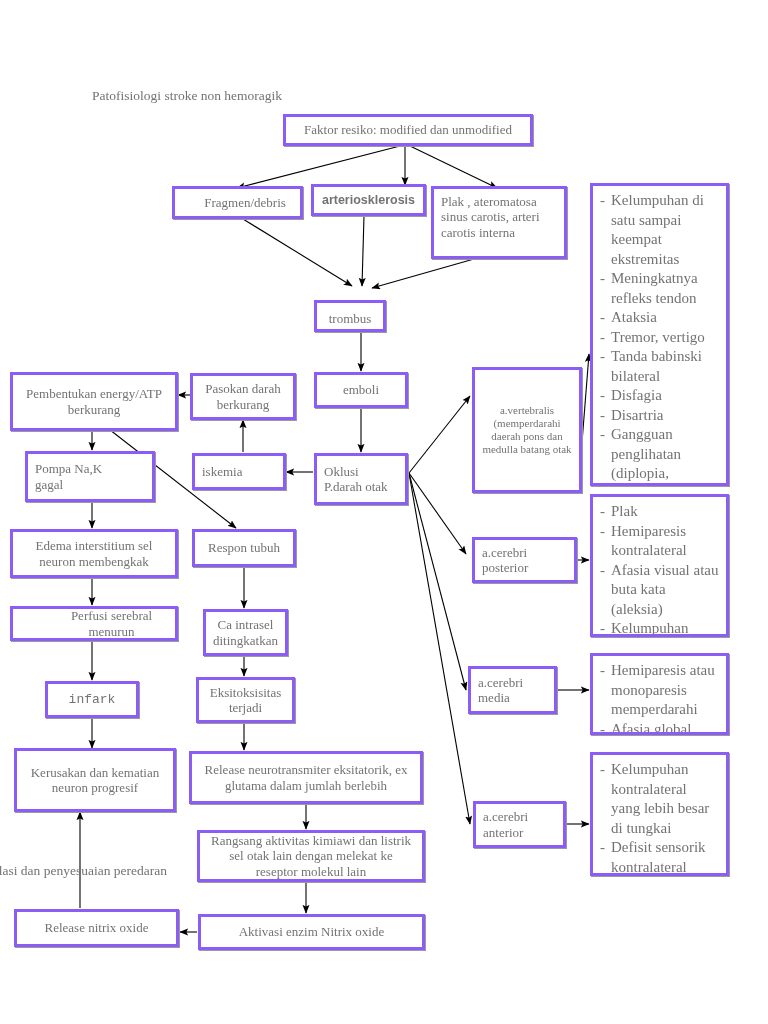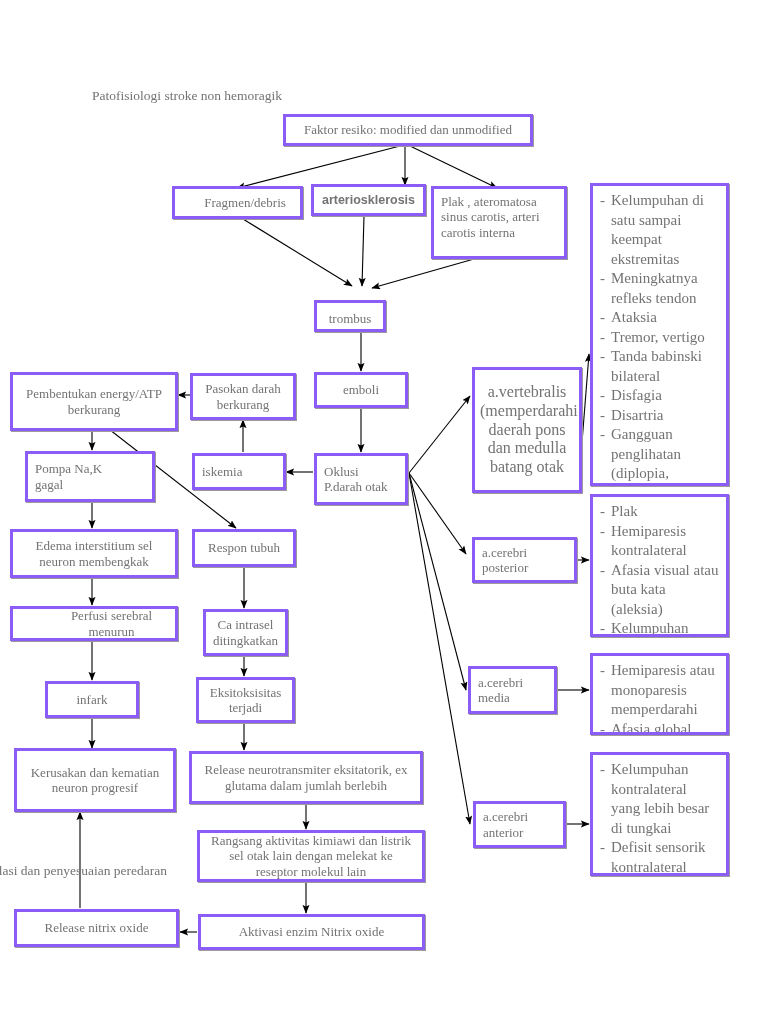--- a/index.html
+++ b/index.html
@@ -50,21 +50,21 @@
     align-items: center;
     justify-content: flex-start;
     text-align: left;
   }
   .c-topleft {
     align-items: flex-start;
     justify-content: flex-start;
     text-align: left;
   }
   .fs13 { font-size: 13px; }
-  .fs125 { font-size: 16px; }
+  .fs125 { font-size: 11px; }
   .bold { font-weight: bold; font-family: "Liberation Sans", sans-serif; font-size: 12.5px; }
   .pad6 { padding: 3px 5px; }
   .pad8 { padding: 5px 7px; }
   .title {
     position: absolute;
     z-index: 3;
     font-size: 13.5px;
     white-space: nowrap;
   }
   .floating-text {
@@ -218,21 +218,21 @@
   </div>
 
   <div class="node c-center pad6 fs13" style="left:10px; top:529px; width:168px; height:49px;">
     <span class="txt">Edema interstitium sel neuron membengkak</span>
   </div>
 
   <div class="node c-center pad6 fs13" style="left:10px; top:606px; width:168px; height:35px;padding-left:40px;">
     <span class="txt">Perfusi serebral  menurun</span>
   </div>
 
-  <div class="node c-center pad6 fs13" style="left:45px; top:681px; width:94px; height:37px;">
+  <div class="node c-center pad6 fs13" style="left:45px; top:681px; width:94px; height:37px;font-family:Liberation Mono, monospace;">
     <span class="txt">infark</span>
   </div>
 
   <div class="node c-center pad6 fs13" style="left:14px; top:748px; width:162px; height:64px;">
     <span class="txt">Kerusakan dan kematian neuron progresif</span>
   </div>
 
   <div class="node c-center pad6 fs13" style="left:192px; top:529px; width:104px; height:38px;">
     <span class="txt">Respon tubuh</span>
   </div>

